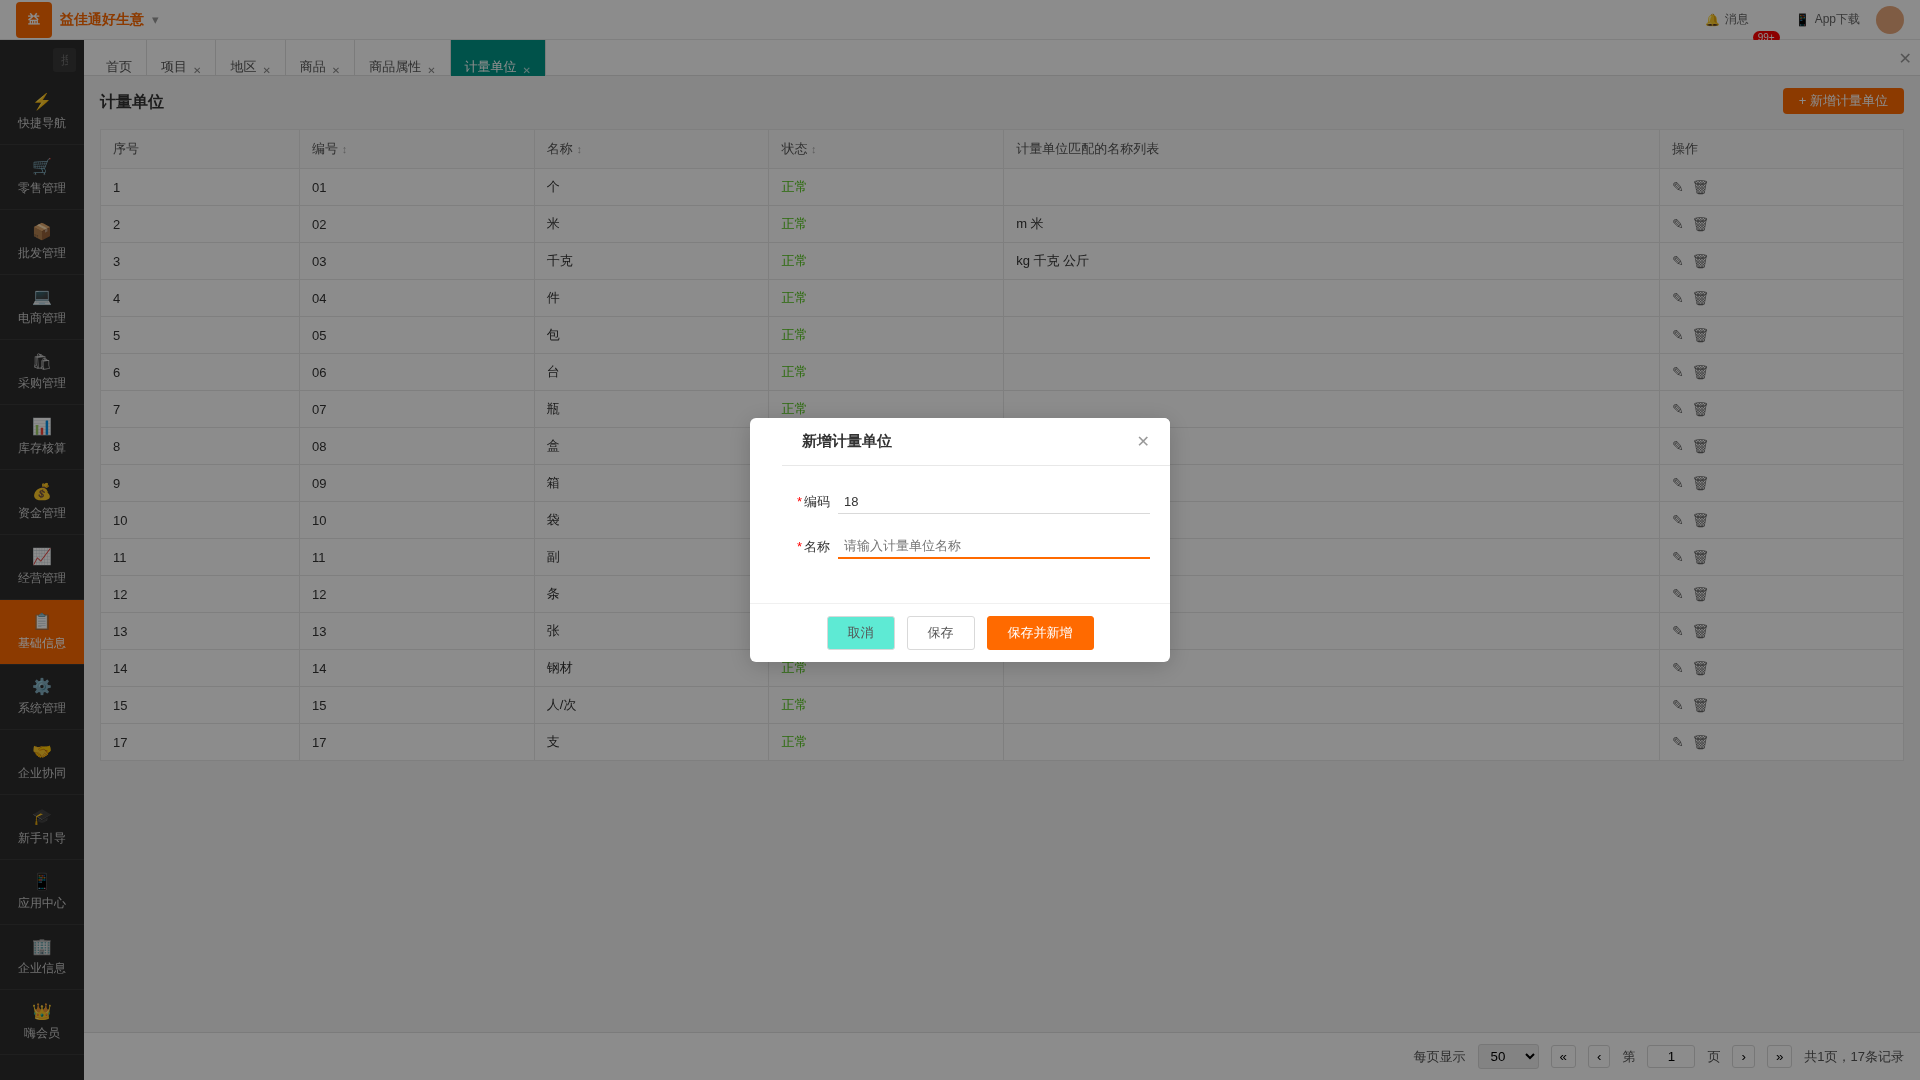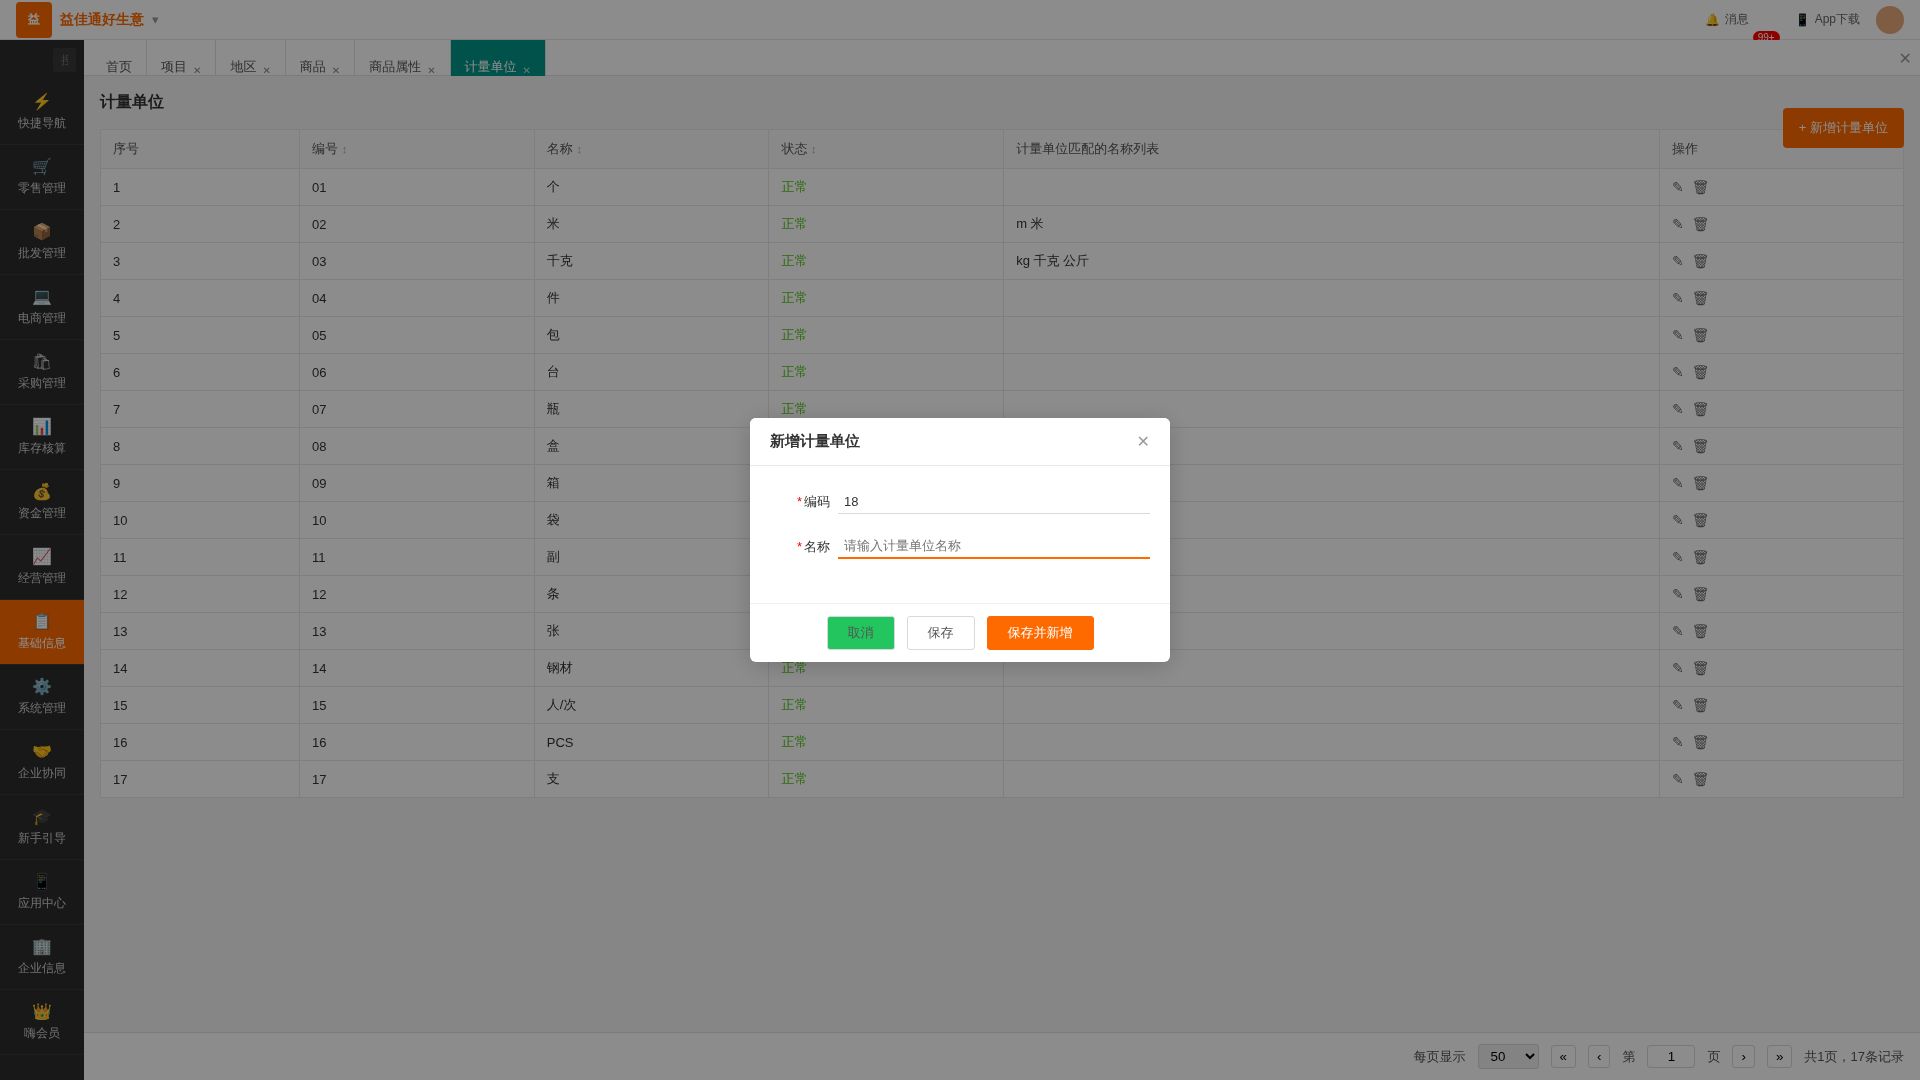--- a/index.html
+++ b/index.html
@@ -159,26 +159,26 @@
     .page-title {
       font-size: 16px;
       font-weight: bold;
       margin-bottom: 16px;
       color: #333;
     }
 
     
     .add-btn {
       position: absolute;
-      top: 32px;
+      top: 12px;
       right: 16px;
       background: #ff6a00;
       color: #fff;
       border: none;
-      padding: 11px 16px;
+      padding: 4px 16px;
       border-radius: 4px;
       cursor: pointer;
       font-size: 13px;
     }
 
     
     .data-table {
       width: 100%;
       border-collapse: collapse;
       background: #fff;
@@ -263,20 +263,21 @@
       box-shadow: 0 4px 24px rgba(0,0,0,0.18);
       overflow: hidden;
     }
     .modal-header {
       background: #fff;
       padding: 14px 20px;
       border-bottom: 1px solid #e8e8e8;
       display: flex;
       align-items: center;
       justify-content: space-between;
+      margin-left: 32px;
     }
     .modal-title {
       font-size: 15px;
       font-weight: bold;
       color: #333;
     }
     .modal-close {
       cursor: pointer;
       color: #999;
       font-size: 16px;
@@ -315,21 +316,21 @@
     }
     .modal-footer {
       padding: 12px 20px;
       display: flex;
       justify-content: center;
       gap: 12px;
       border-top: 1px solid #f0f0f0;
     }
     .btn-cancel {
       border: 1px solid #d9d9d9;
-      background: #22c55e;
+      background: #5eead4;
       padding: 7px 20px;
       border-radius: 3px;
       cursor: pointer;
       font-size: 13px;
       color: #555;
     }
     .btn-save {
       border: 1px solid #d9d9d9;
       background: #fff;
       padding: 7px 20px;
@@ -691,33 +692,20 @@
       <td><span class="status-normal">正常</span></td>
       <td></td>
       <td>
         <div class="action-btns">
           <span class="action-btn">✎</span>
           <span class="action-btn">🗑</span>
         </div>
       </td>
     </tr>
             <tr>
-      <td>16</td>
-      <td>16</td>
-      <td>PCS</td>
-      <td><span class="status-normal">正常</span></td>
-      <td></td>
-      <td>
-        <div class="action-btns">
-          <span class="action-btn">✎</span>
-          <span class="action-btn">🗑</span>
-        </div>
-      </td>
-    </tr>
-            <tr>
       <td>17</td>
       <td>17</td>
       <td>支</td>
       <td><span class="status-normal">正常</span></td>
       <td></td>
       <td>
         <div class="action-btns">
           <span class="action-btn">✎</span>
           <span class="action-btn">🗑</span>
         </div>

